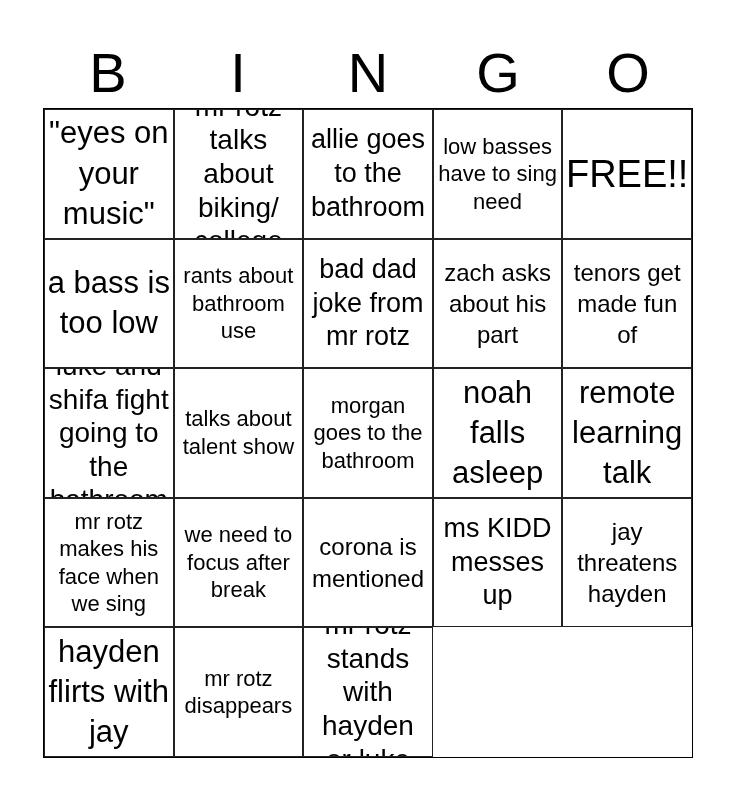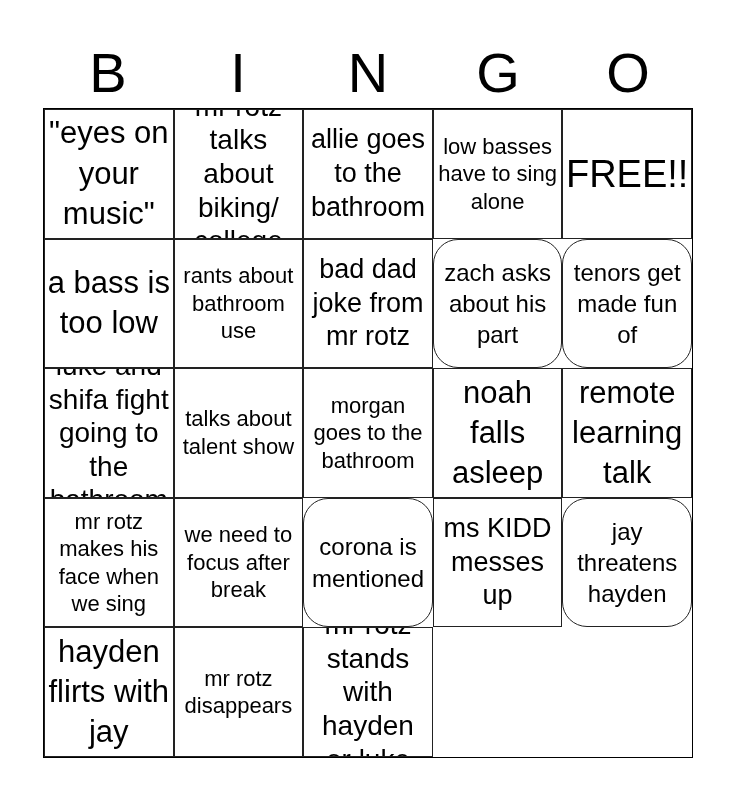--- a/index.html
+++ b/index.html
@@ -50,21 +50,21 @@
       text-align: center;
       padding: 2px;
       box-sizing: border-box;
       overflow: hidden;
       line-height: 1.12;
       cursor: pointer;
     }
     .cell span { display: block; }
     .fs-xs { font-size: 28px; line-height: 1.2; }
     .fs-s  { font-size: 22px; line-height: 1.25; }
-    .fs-m  { font-size: 24px; line-height: 1.3; border-radius: 25px; }
+    .fs-m  { font-size: 24px; line-height: 1.3; }
     .fs-l  { font-size: 27px; line-height: 1.25; justify-content: center; }
     .fs-xl { font-size: 31px; line-height: 1.3; }
     .fs-xxl{ font-size: 38px; }
   </style>
 </head>
 <body>
 
 <div class="header">
   <div class="header-letter">B</div>
   <div class="header-letter">I</div>
@@ -78,21 +78,21 @@
   <div class="cell fs-xl">
       <span>"eyes on your music"</span>
     </div>
   <div class="cell fs-xs">
       <span>mr rotz talks about biking/ college</span>
     </div>
   <div class="cell fs-l">
       <span>allie goes to the bathroom</span>
     </div>
   <div class="cell fs-s">
-      <span>low basses have to sing alone</span>
+      <span>low basses have to sing need</span>
     </div>
   <div class="cell fs-xxl">
       <span>FREE!!</span>
     </div>
 
   <div class="cell fs-xl">
       <span>a bass is too low</span>
     </div>
   <div class="cell fs-s">
       <span>rants about bathroom use</span>

